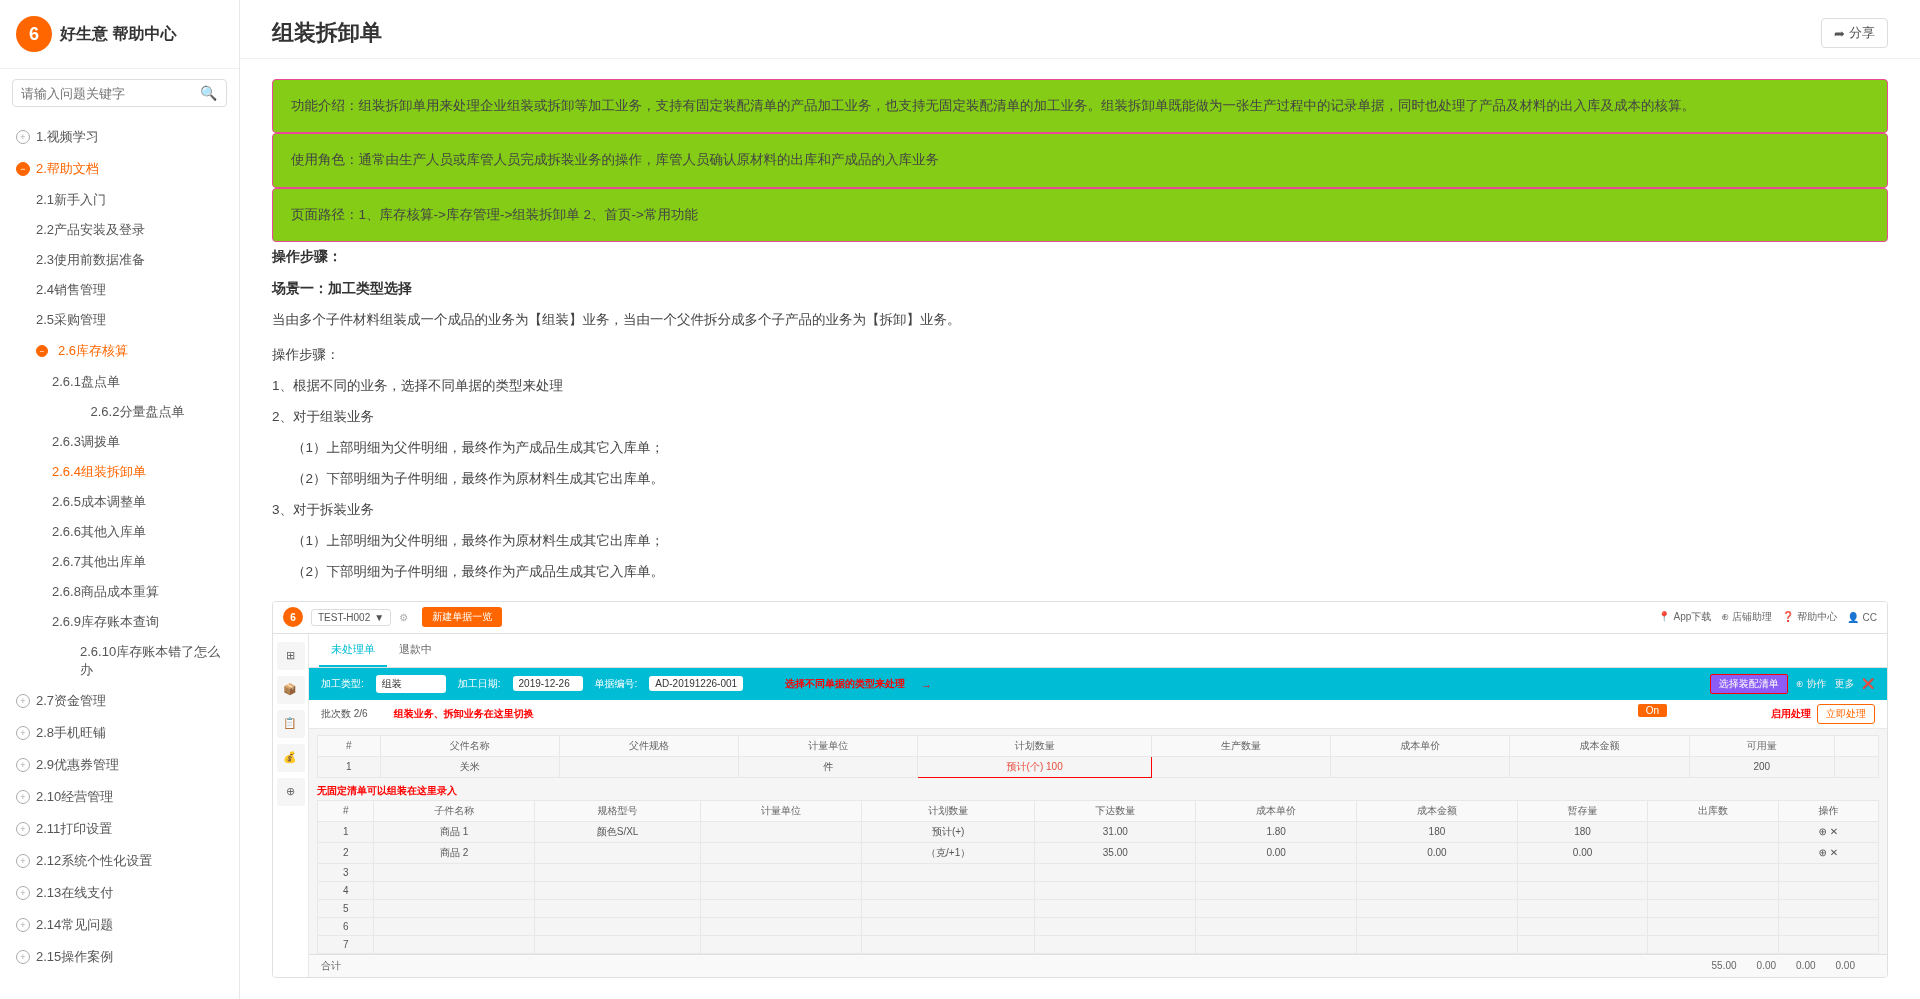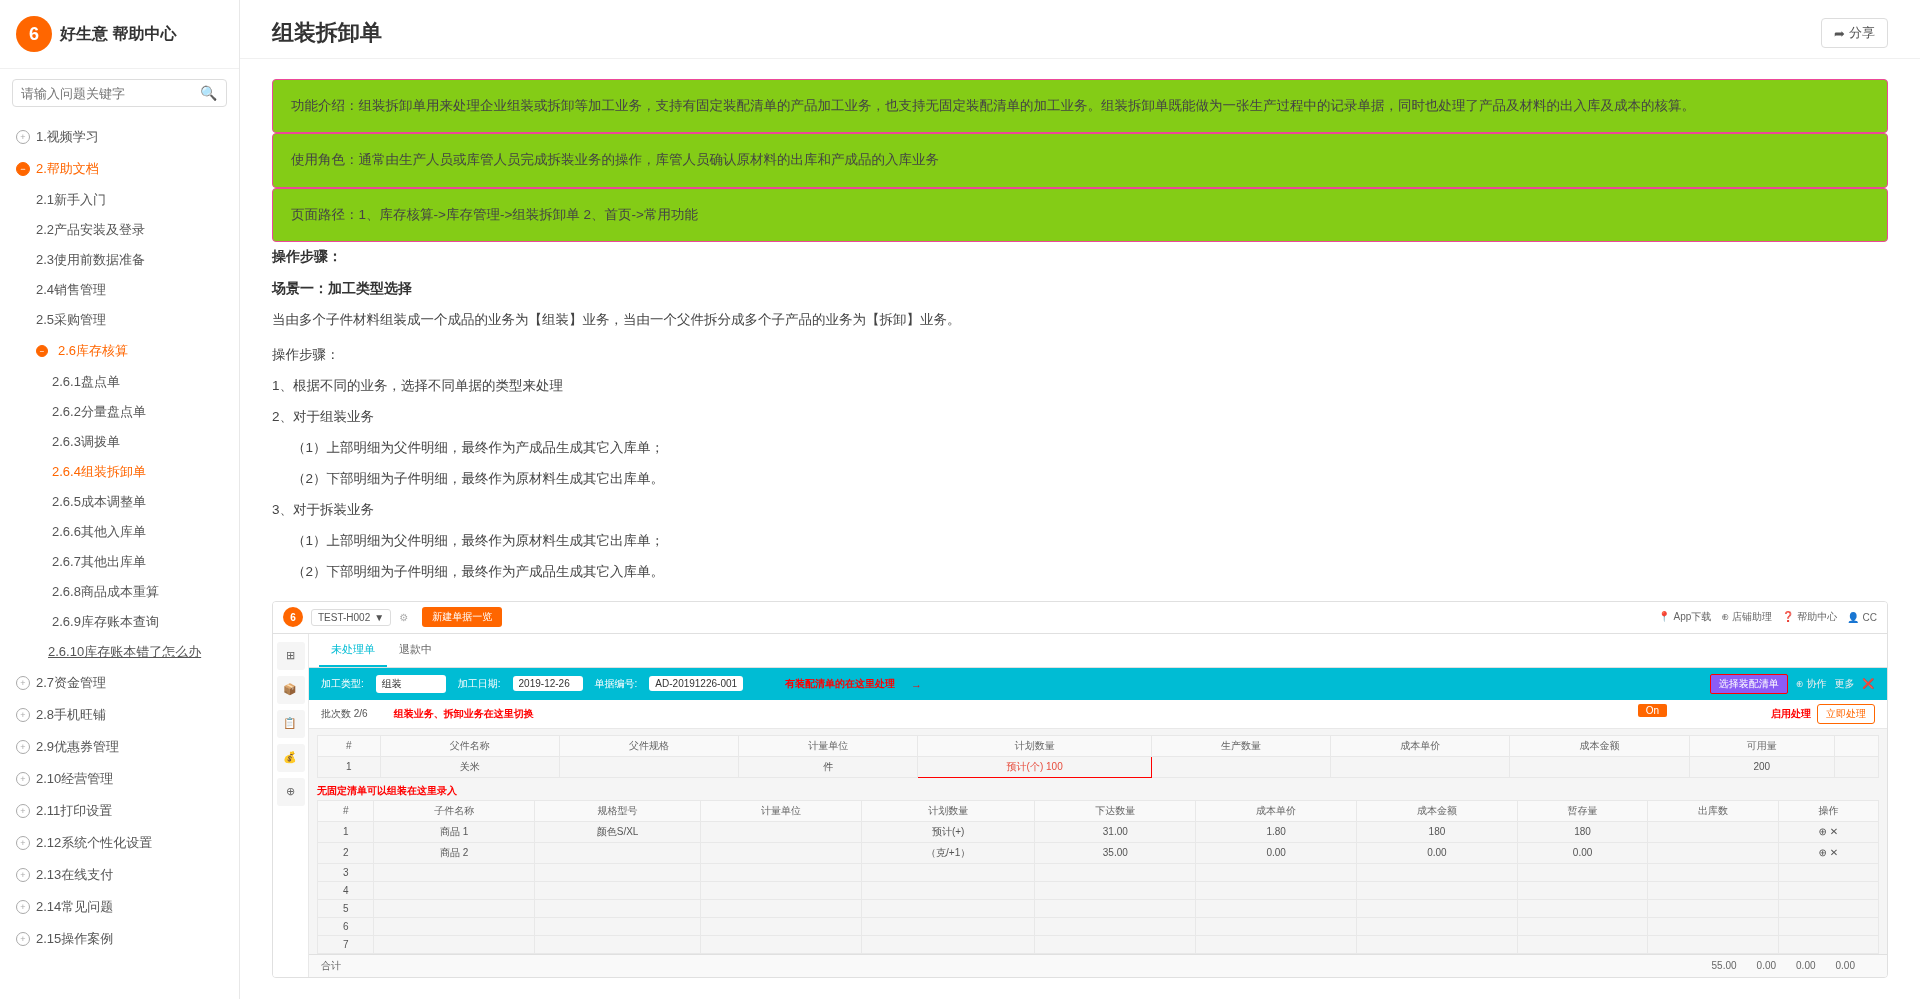--- a/index.html
+++ b/index.html
@@ -419,29 +419,29 @@
     <div class="sub-nav-item">2.3使用前数据准备</div>
     <div class="sub-nav-item">2.4销售管理</div>
     <div class="sub-nav-item">2.5采购管理</div>
 
     <div class="nav-item" style="padding-left:36px;">
       <div class="nav-icon" style="background:#f60;border-color:#f60;color:#fff;width:12px;height:12px;font-size:8px;border-radius:50%;">−</div>
       <span class="nav-label" style="color:#f60;margin-left:4px;">2.6库存核算</span>
     </div>
 
     <div class="sub-nav-item" style="padding-left:52px;">2.6.1盘点单</div>
-    <div class="sub-nav-item" style="padding-left:52px;">2.6.2分量盘点单</div>
+    <div class="sub-nav-item" style="padding-left:52px;text-align:center;">2.6.2分量盘点单</div>
     <div class="sub-nav-item" style="padding-left:52px;">2.6.3调拨单</div>
     <div class="sub-nav-item active" style="padding-left:52px;color:#f60;">2.6.4组装拆卸单</div>
     <div class="sub-nav-item" style="padding-left:52px;">2.6.5成本调整单</div>
     <div class="sub-nav-item" style="padding-left:52px;">2.6.6其他入库单</div>
     <div class="sub-nav-item" style="padding-left:52px;">2.6.7其他出库单</div>
     <div class="sub-nav-item" style="padding-left:52px;">2.6.8商品成本重算</div>
     <div class="sub-nav-item" style="padding-left:52px;">2.6.9库存账本查询</div>
-    <div class="sub-nav-item" style="padding-left:48px;text-decoration:underline;">2.6.10库存账本错了怎么办</div>
+    <div class="sub-nav-item" style="padding-left:80px;">2.6.10库存账本错了怎么办</div>
 
     <div class="nav-item">
       <div class="nav-icon">+</div>
       <span class="nav-label">2.7资金管理</span>
     </div>
     <div class="nav-item">
       <div class="nav-icon">+</div>
       <span class="nav-label">2.8手机旺铺</span>
     </div>
     <div class="nav-item">
@@ -554,21 +554,21 @@
 
             <div style="position:relative;">
               <div class="app-form-bar">
                 <span class="app-form-bar-label">加工类型: </span>
                 <span class="app-form-bar-input">组装</span>
                 <span class="app-form-bar-label">加工日期: </span>
                 <span class="app-form-bar-input">2019-12-26</span>
                 <span class="app-form-bar-label">单据编号: </span>
                 <span class="app-form-bar-input">AD-20191226-001</span>
 
-                <span style="margin-left:30px;color:red;font-size:10px;font-weight:bold;">有装配清单的在这里处理</span>
+                <span style="margin-left:30px;color:red;font-size:10px;font-weight:bold;">选择不同单据的类型来处理</span>
                 <span style="margin-left:4px;color:red;">→</span>
 
                 <div class="app-form-bar-right">
 
                   <span class="app-red-box" style="color:#fff;background:#8b5cf6;padding:2px 8px;font-size:10px;border:1.5px solid red;">选择装配清单</span>
                   <span style="font-size:10px;color:#eee;">⊕ 协作</span>
                   <span style="font-size:10px;color:#eee;">更多</span>
                   <span style="font-size:10px;color:#eee;">❌</span>
                 </div>
               </div>

